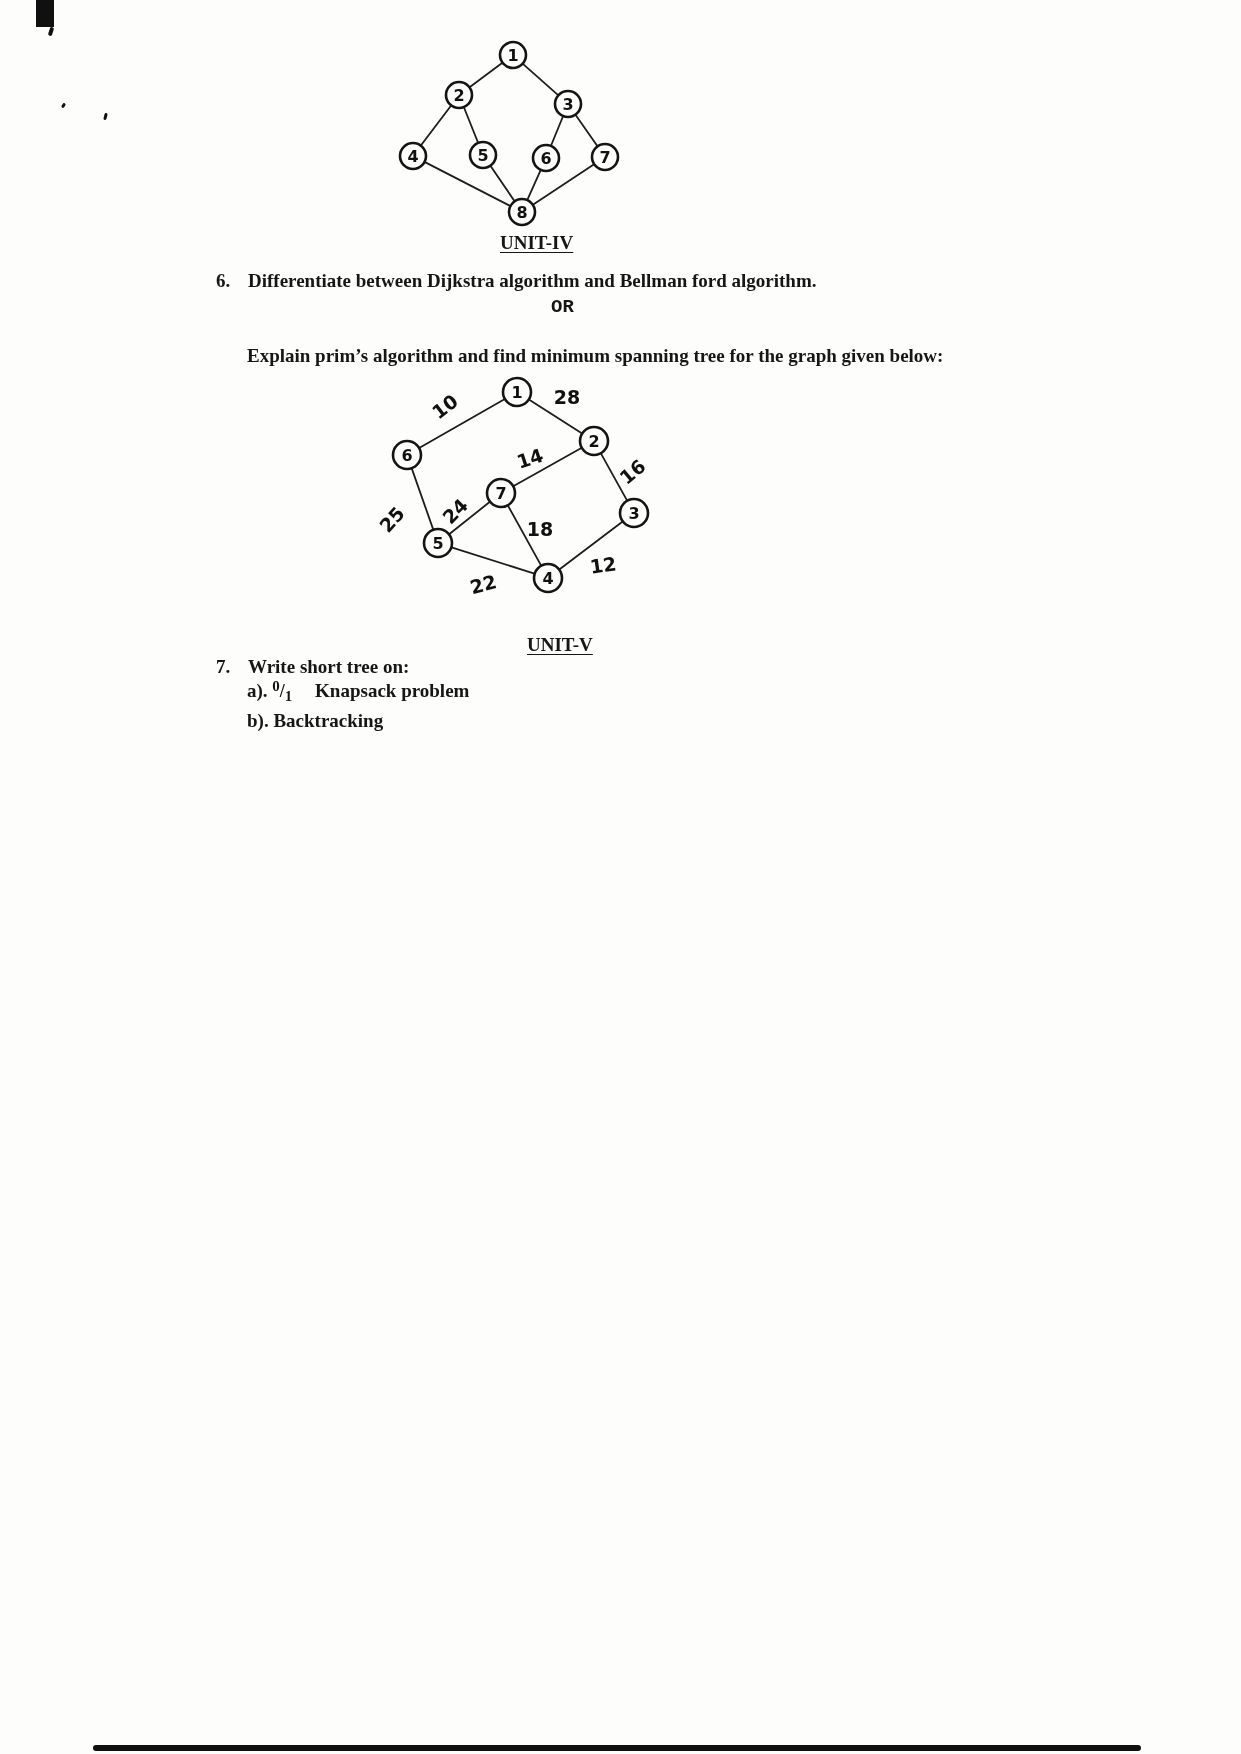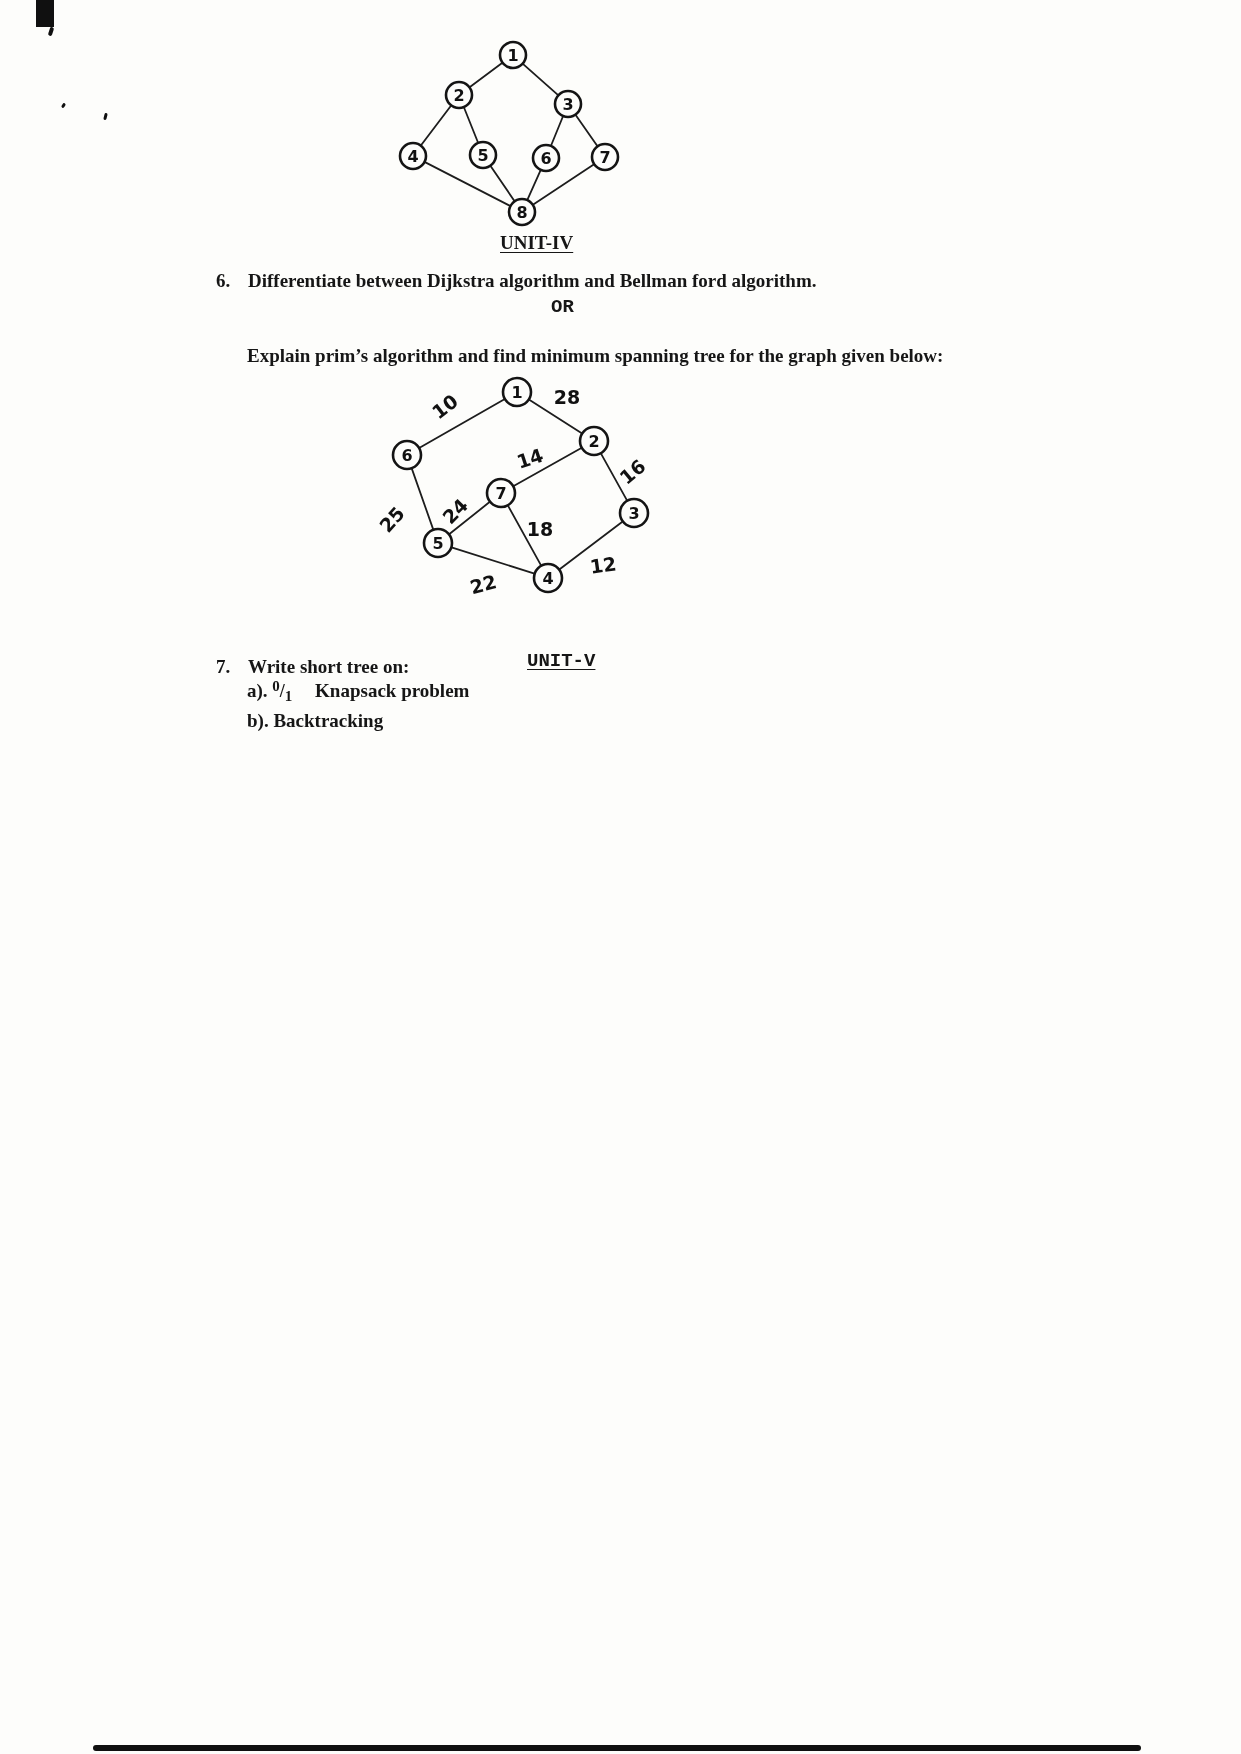--- a/index.html
+++ b/index.html
@@ -35,21 +35,21 @@
     font-size:19px;font-weight:bold;fill:#111;
     text-anchor:middle;
   }
 
   
   .txt{position:absolute;font-weight:bold;font-size:19px;line-height:1.2;white-space:nowrap;}
   .heading{text-decoration:underline;text-underline-offset:3px;}
   .u4{left:500px;top:232px;}
   .orline{left:551px;top:296px;font-family:Liberation Mono, monospace;}
   .altline{left:247px;top:318px;margin-top:27px;}
-  .u5{left:527px;top:650px;font-family:Liberation Mono, monospace;}
+  .u5{left:527px;top:634px;}
   .qline{display:flex;}
   .q6{left:216px;top:270px;}
   .q7{left:216px;top:656px;}
   .qnum{display:inline-block;width:32px;}
   .suba{left:247px;top:680px;}
   .subb{left:247px;top:710px;text-align:center;}
   .frac-sup{font-size:15px;position:relative;top:-6px;}
   .frac-sub{font-size:15px;position:relative;top:4px;}
   .frac-slash{font-size:18px;}
   .after-frac{margin-left:18px;}

